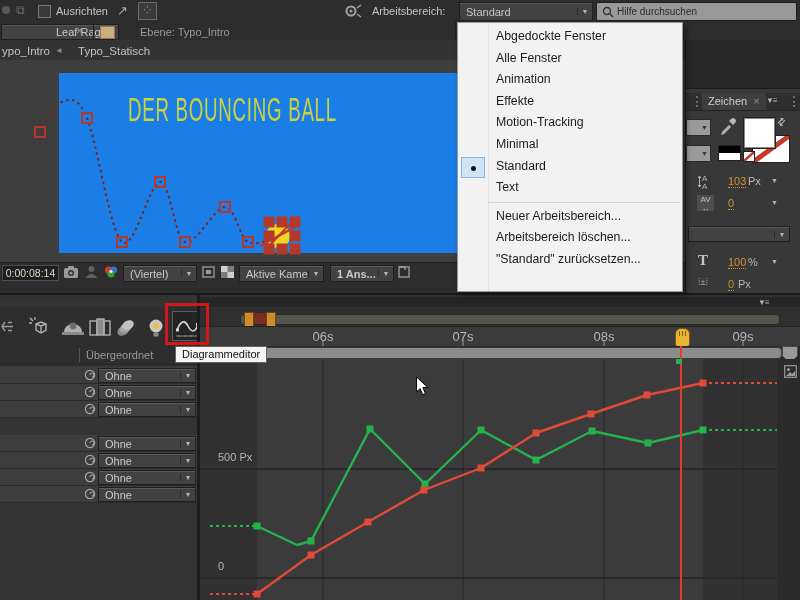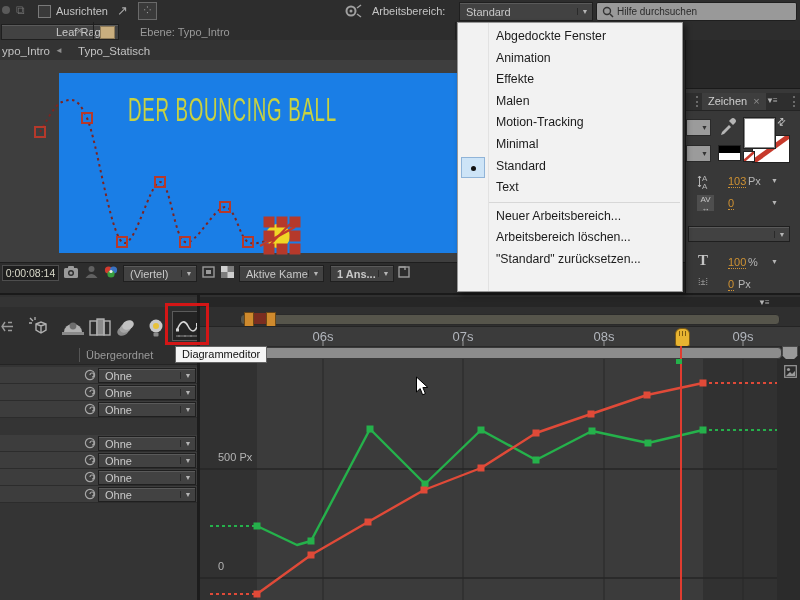--- a/index.html
+++ b/index.html
@@ -415,23 +415,23 @@
   <svg class="abs" style="left:784px;top:70px;" width="13" height="13" viewBox="0 0 13 13">
     <rect x="0.7" y="0.7" width="11.6" height="11.6" fill="none" stroke="#9a9a9a" stroke-width="1.2"></rect>
     <circle cx="4.5" cy="4.5" r="1.6" fill="#9a9a9a"></circle>
       <path d="M2 11 l4-4 2 2 3-3 v5 z" fill="#9a9a9a"></path>
   </svg>
 </div>
 
 <div class="abs menu" style="left:457px;top:22px;width:226px;height:270px;padding-top:3px;box-sizing:border-box;">
   <div class="menu-gutter"></div>
   <div class="menu-item"><span>Abgedockte Fenster</span></div>
+  <div class="menu-item"><span>Alle Fenster</span></div>
   <div class="menu-item"><span>Animation</span></div>
   <div class="menu-item"><span>Effekte</span></div>
-  <div class="menu-item"><span>Malen</span></div>
   <div class="menu-item"><span>Motion-Tracking</span></div>
   <div class="menu-item"><span>Minimal</span></div>
   <div class="menu-item">
     <div class="radio-box">
         <div class="radio-dot"></div>
       </div>
     <span>Standard</span>
   </div>
   <div class="menu-item"><span>Text</span></div>
   <div class="menu-sep"></div>

